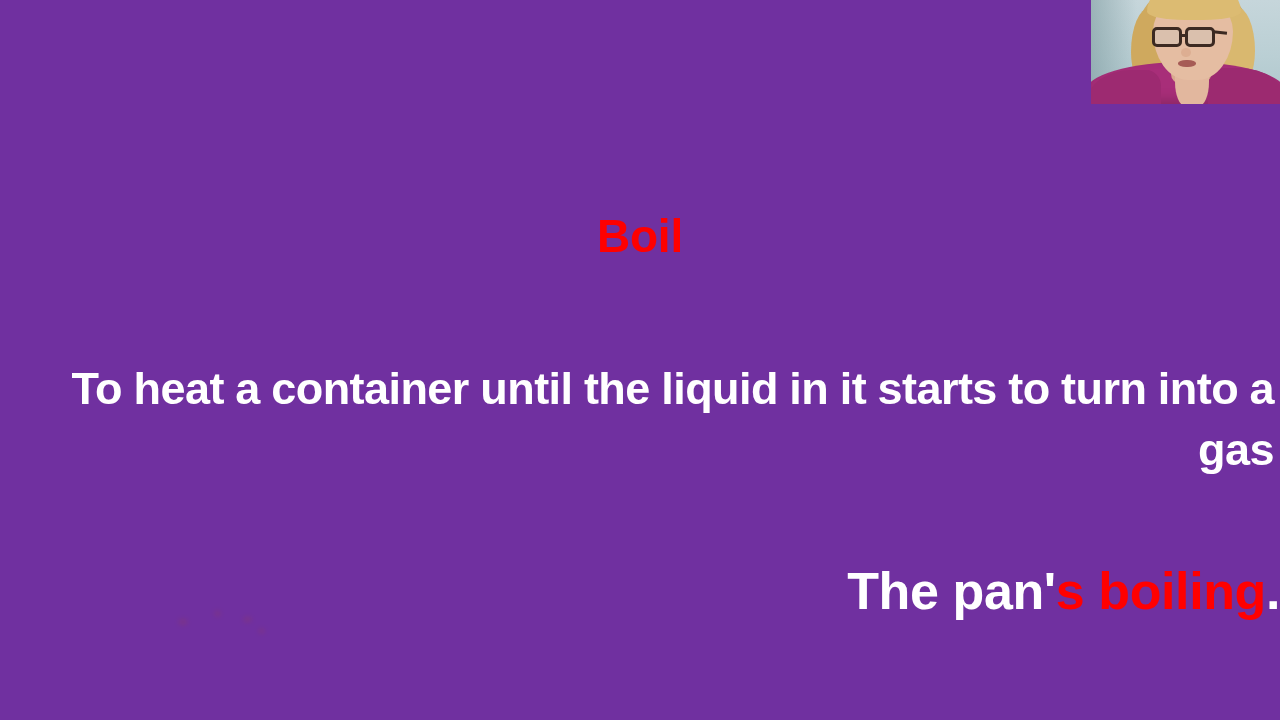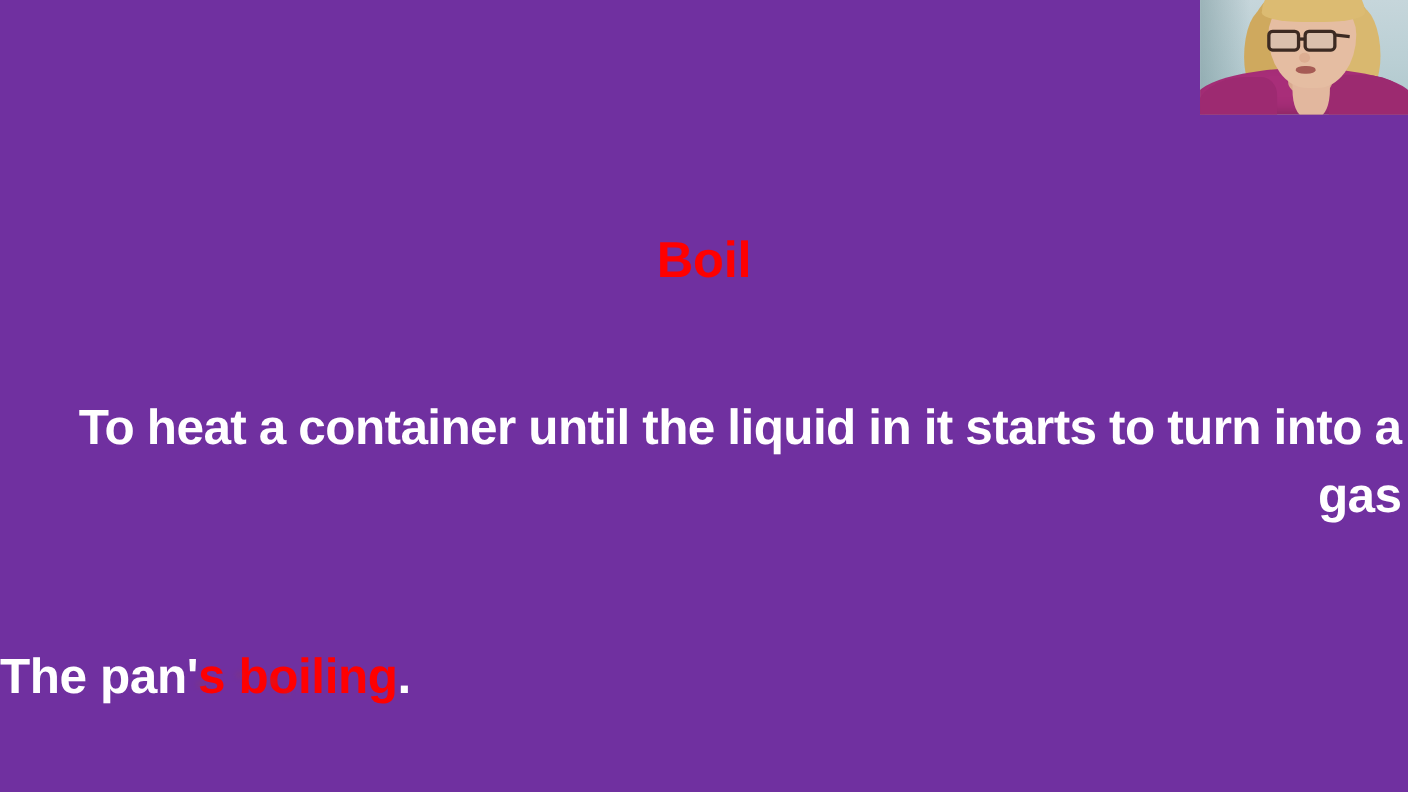--- a/index.html
+++ b/index.html
@@ -47,28 +47,27 @@
     letter-spacing: -0.55px;
     word-spacing: -0.5px;
   }
 
   
   #example {
     position: absolute;
     left: 0;
     top: 560px;
     width: 1280px;
-    text-align: left;
-    font-size: 45px;
+    text-align: right;
+    font-size: 52px;
     font-weight: bold;
     line-height: 1.2;
     letter-spacing: -0.4px;
     color: #ffffff;
     white-space: nowrap;
-    margin-top: 28px;
   }
   #example .hl { color: #ff0000; }
 
   
   .ghost {
     position: absolute;
     border-radius: 50%;
     background: #8a3a6a;
     opacity: 0.30;
     filter: blur(2.2px);

